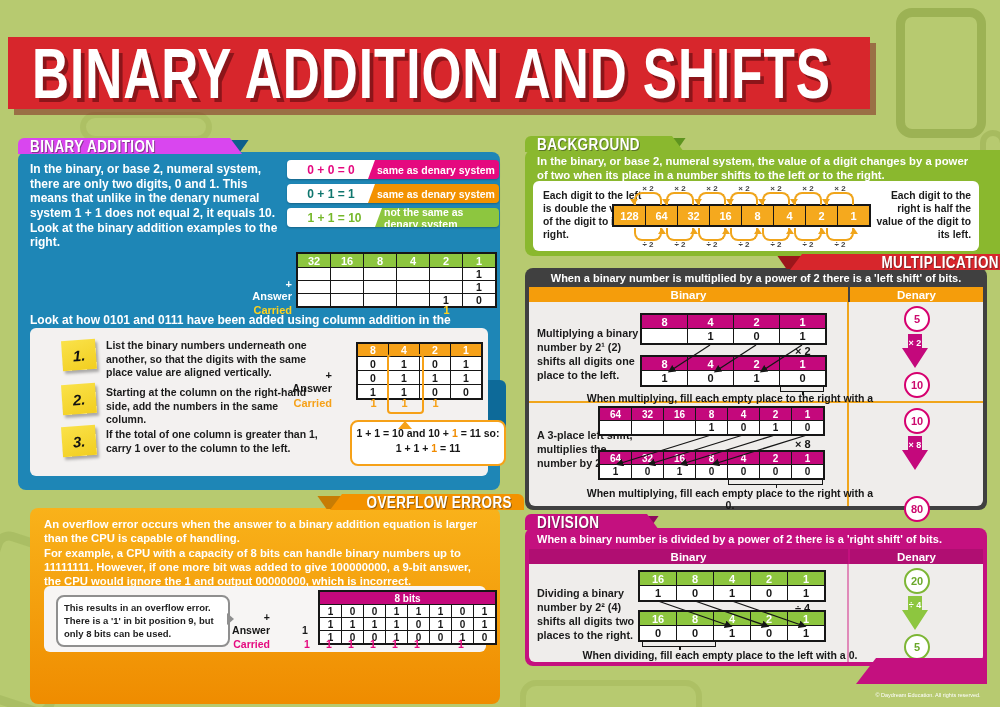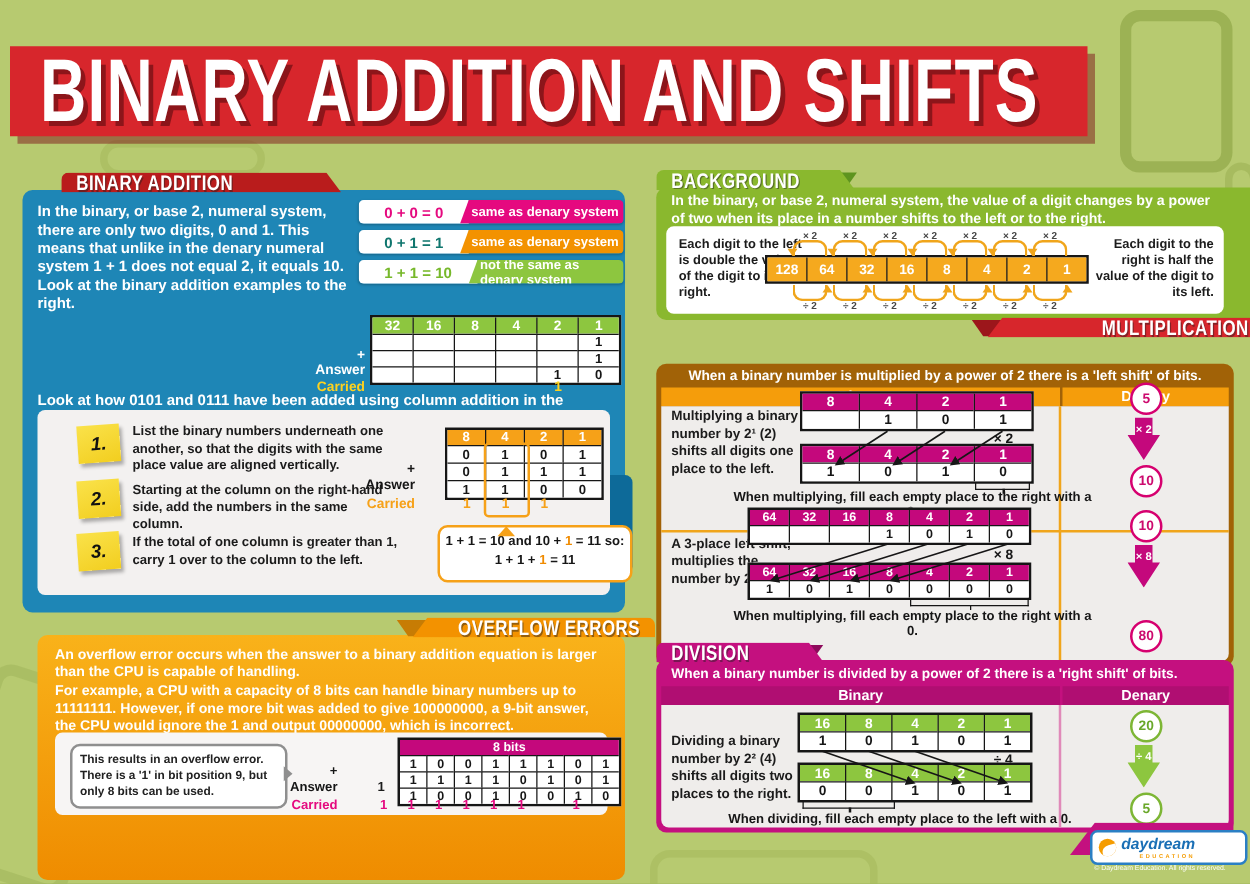--- a/index.html
+++ b/index.html
@@ -23,21 +23,21 @@
   .tab span{display:inline-block;transform:scaleY(1.25);font-size:13.5px;letter-spacing:.4px;
        text-shadow:1px 1px 0 rgba(30,30,30,.45);}
   .tab-l{border-radius:6px 0 0 0;clip-path:polygon(0 0,calc(100% - 12px) 0,100% 100%,0 100%);}
   .tab-r{border-radius:0 6px 0 0;clip-path:polygon(12px 0,100% 0,100% 100%,0 100%);justify-content:flex-end;}
   .tacc{position:absolute;height:13px;width:26px;transform:skewX(-35deg);z-index:2;}
 
   
   .p-blue{left:18px;top:152px;width:482px;height:338px;background:#1e86b6;border-radius:8px;}
   .p-green{left:525px;top:150px;width:462px;height:106px;background:#8ab82e;border-radius:8px;padding-left:36px;}
   .p-orange{left:30px;top:508px;width:470px;height:196px;background:linear-gradient(#f9b21a,#ef8c00);border-radius:8px;}
-  .p-red{left:525px;top:268px;width:462px;height:242px;background:#a16207;border-radius:8px;margin-top:23px;}
+  .p-red{left:525px;top:268px;width:462px;height:242px;background:#404040;border-radius:8px;}
   .p-mag{left:525px;top:528px;width:462px;height:138px;background:#c4107f;border-radius:8px;}
 
   .wtxt{position:absolute;color:#fff;font-weight:700;}
   .btxt{position:absolute;color:#1b1b1b;font-weight:700;}
 
   
   .pill{position:absolute;left:269px;width:212px;height:19px;display:flex;border-radius:4px;overflow:hidden;
         box-shadow:0 1px 2px rgba(0,0,0,.25);}
   .pill-eq{background:#fff;flex:none;display:flex;align-items:center;justify-content:center;
         font-weight:700;font-size:12px;}
@@ -136,21 +136,21 @@
   <div class="dg" style="left:980px;top:130px;width:14px;height:96px;border-width:6px;opacity:.6;"></div>
   <div class="dg" style="left:-30px;top:540px;width:90px;height:150px;transform:rotate(18deg);opacity:.45;"></div>
   <div class="dg" style="left:80px;top:112px;width:120px;height:18px;border-width:6px;opacity:.4;"></div>
   <div class="dg" style="left:520px;top:680px;width:170px;height:40px;border-width:6px;opacity:.4;"></div>
 
   <div class="banner">
     <div class="t">BINARY ADDITION AND SHIFTS</div>
   </div>
 
   <div class="tacc" style="left:218px;top:140px;background:#0e5f8c;"></div>
-  <div class="tab tab-l" style="left:18px;top:138px;width:200px;background:#b91c1c;margin-left:31px;">
+  <div class="tab tab-l" style="left:18px;top:138px;width:200px;background:#d946ef;">
     <span>BINARY ADDITION</span>
   </div>
   <div class="abs p-blue">
 
     <div class="wtxt" style="left:12px;top:10px;width:248px;font-size:12px;line-height:1.22;">In the binary, or base 2, numeral system, there are only two digits, 0 and 1. This means that unlike in the denary numeral system 1 + 1 does not equal 2, it equals 10. Look at the binary addition examples to the right.</div>
 
     <div class="pill" style="top:8px;">
       <span class="pill-eq" style="width:88px;color:#e5097f;">0 + 0 = 0</span>
       <span class="pill-note" style="background:#e5097f;">same as denary system</span>
     </div>
@@ -587,22 +587,15 @@
   <div class="brk" style="left:642px;top:641px;width:72px;"></div>
   <div class="note" style="left:570px;top:649px;width:300px;">When dividing, fill each empty place to the left with a 0.</div>
   <div class="den den-g" style="left:904px;top:568px;">20</div>
   <svg class="fat" style="left:902px;top:596px;" width="26" height="34" viewBox="0 0 26 34">
     <polygon points="6,0 20,0 20,14 26,14 13,34 0,14 6,14" fill="#8dc63f"></polygon>
     <text x="13" y="12" text-anchor="middle" font-size="9" font-weight="bold" fill="#ffffff">÷ 4</text>
   </svg>
   <div class="den den-g" style="left:904px;top:634px;">5</div>
 
   <div class="corner"></div>
-  <div class="logo">
-    <span class="logo-icon"></span>
-    <span style="display:flex;flex-direction:column;">
-      <span class="logo-main">daydream</span>
-      <span class="logo-sub">EDUCATION</span>
-    </span>
-  </div>
   <div class="copyright">© Daydream Education. All rights reserved.</div>
 
 </div>
 
 </body></html>

